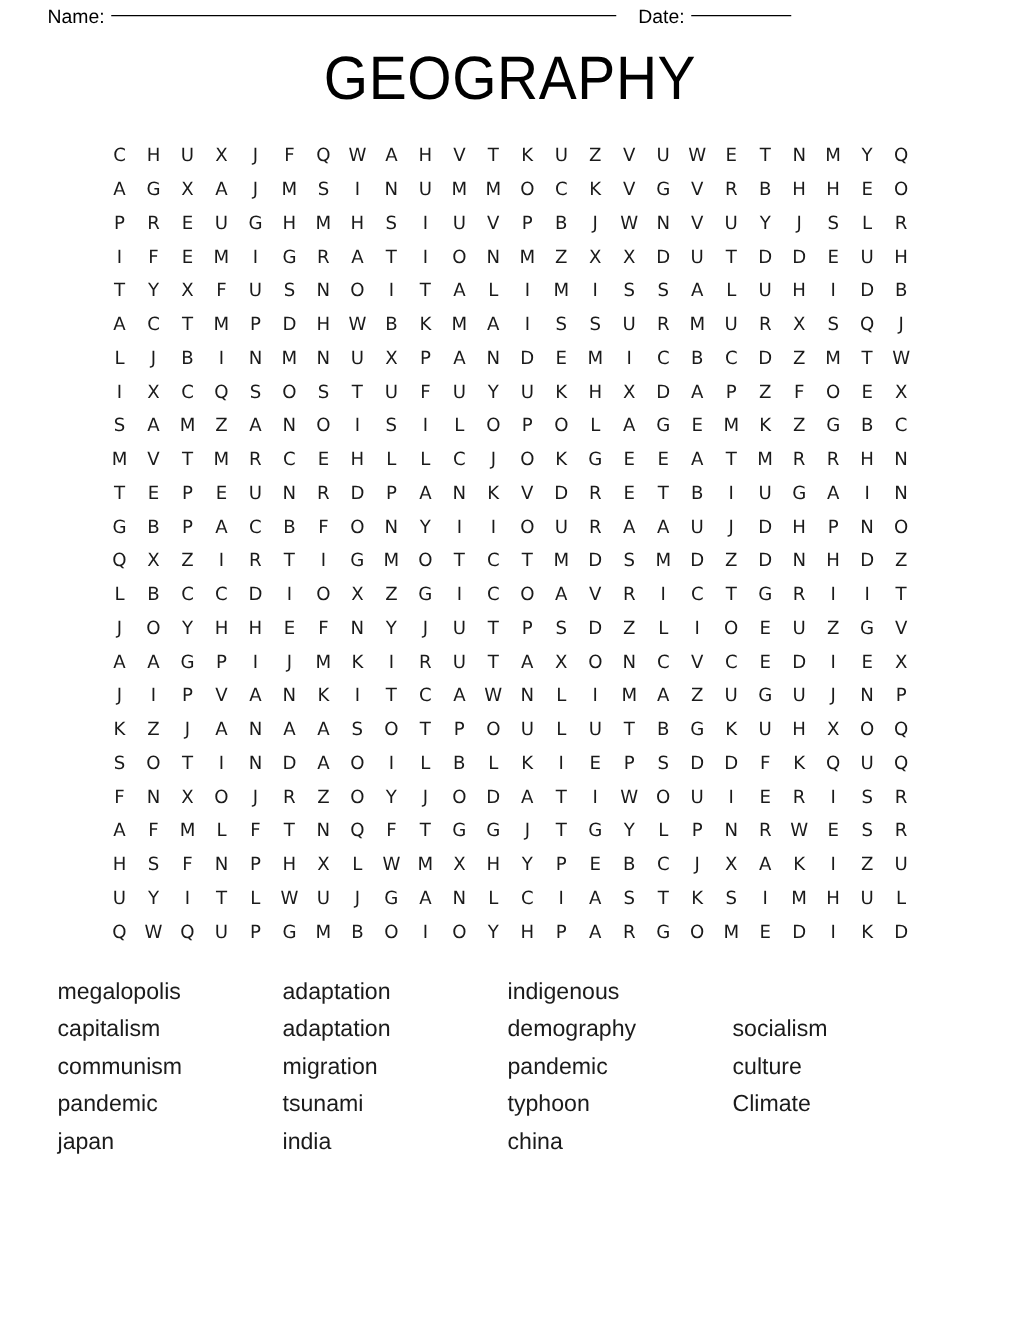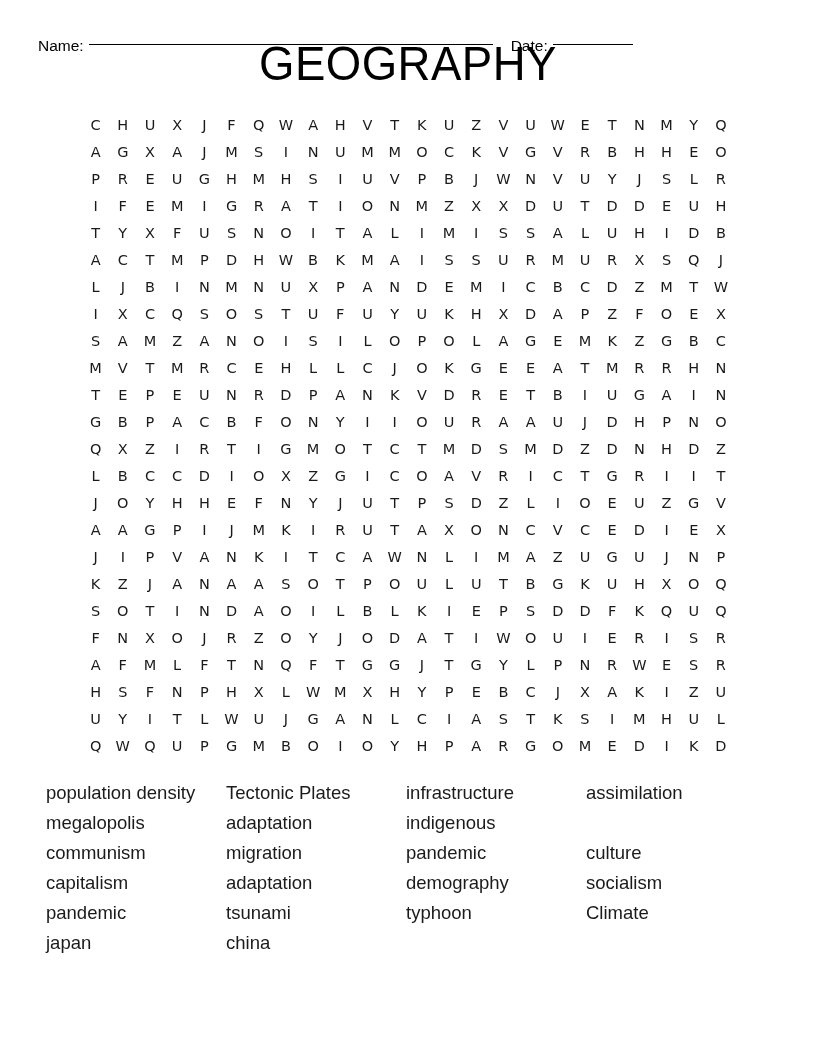--- a/index.html
+++ b/index.html
@@ -28,21 +28,20 @@
 
   
   .name-date-row {
     position: absolute;
     left: 0;
     top: 0;
     width: 731px;
     height: 28px;
     display: flex;
     align-items: center;
-    margin-top: 32px;
   }
   .nd-label {
     font-family: "Liberation Sans", sans-serif;
     font-size: 15.5px;
     line-height: 28px;
     color: #000;
     white-space: pre;
   }
   .nd-name-label { margin-left: 38px; }
   .nd-rule {
@@ -751,47 +750,42 @@
         <span class="grid-cell">E</span>
         <span class="grid-cell">D</span>
         <span class="grid-cell">I</span>
         <span class="grid-cell">K</span>
         <span class="grid-cell">D</span>
       </div>
     </div>
 
   <div class="word-list" id="word-list">
       <div class="word-row">
-        <span class="word-cell">population density</span>
-        <span class="word-cell">Tectonic Plates</span>
-        <span class="word-cell">infrastructure</span>
-        <span class="word-cell">assimilation</span>
-      </div>
-      <div class="word-row">
         <span class="word-cell">megalopolis</span>
         <span class="word-cell">adaptation</span>
         <span class="word-cell">indigenous</span>
+      </div>
+      <div class="word-row">
+        <span class="word-cell">capitalism</span>
+        <span class="word-cell">adaptation</span>
+        <span class="word-cell">demography</span>
+        <span class="word-cell">socialism</span>
       </div>
       <div class="word-row">
         <span class="word-cell">communism</span>
         <span class="word-cell">migration</span>
         <span class="word-cell">pandemic</span>
         <span class="word-cell">culture</span>
       </div>
       <div class="word-row">
-        <span class="word-cell">capitalism</span>
-        <span class="word-cell">adaptation</span>
-        <span class="word-cell">demography</span>
-        <span class="word-cell">socialism</span>
-      </div>
-      <div class="word-row">
         <span class="word-cell">pandemic</span>
         <span class="word-cell">tsunami</span>
         <span class="word-cell">typhoon</span>
         <span class="word-cell">Climate</span>
       </div>
       <div class="word-row">
         <span class="word-cell">japan</span>
+        <span class="word-cell">india</span>
         <span class="word-cell">china</span>
       </div>
     </div>
 
 </div>
 
 </body></html>

